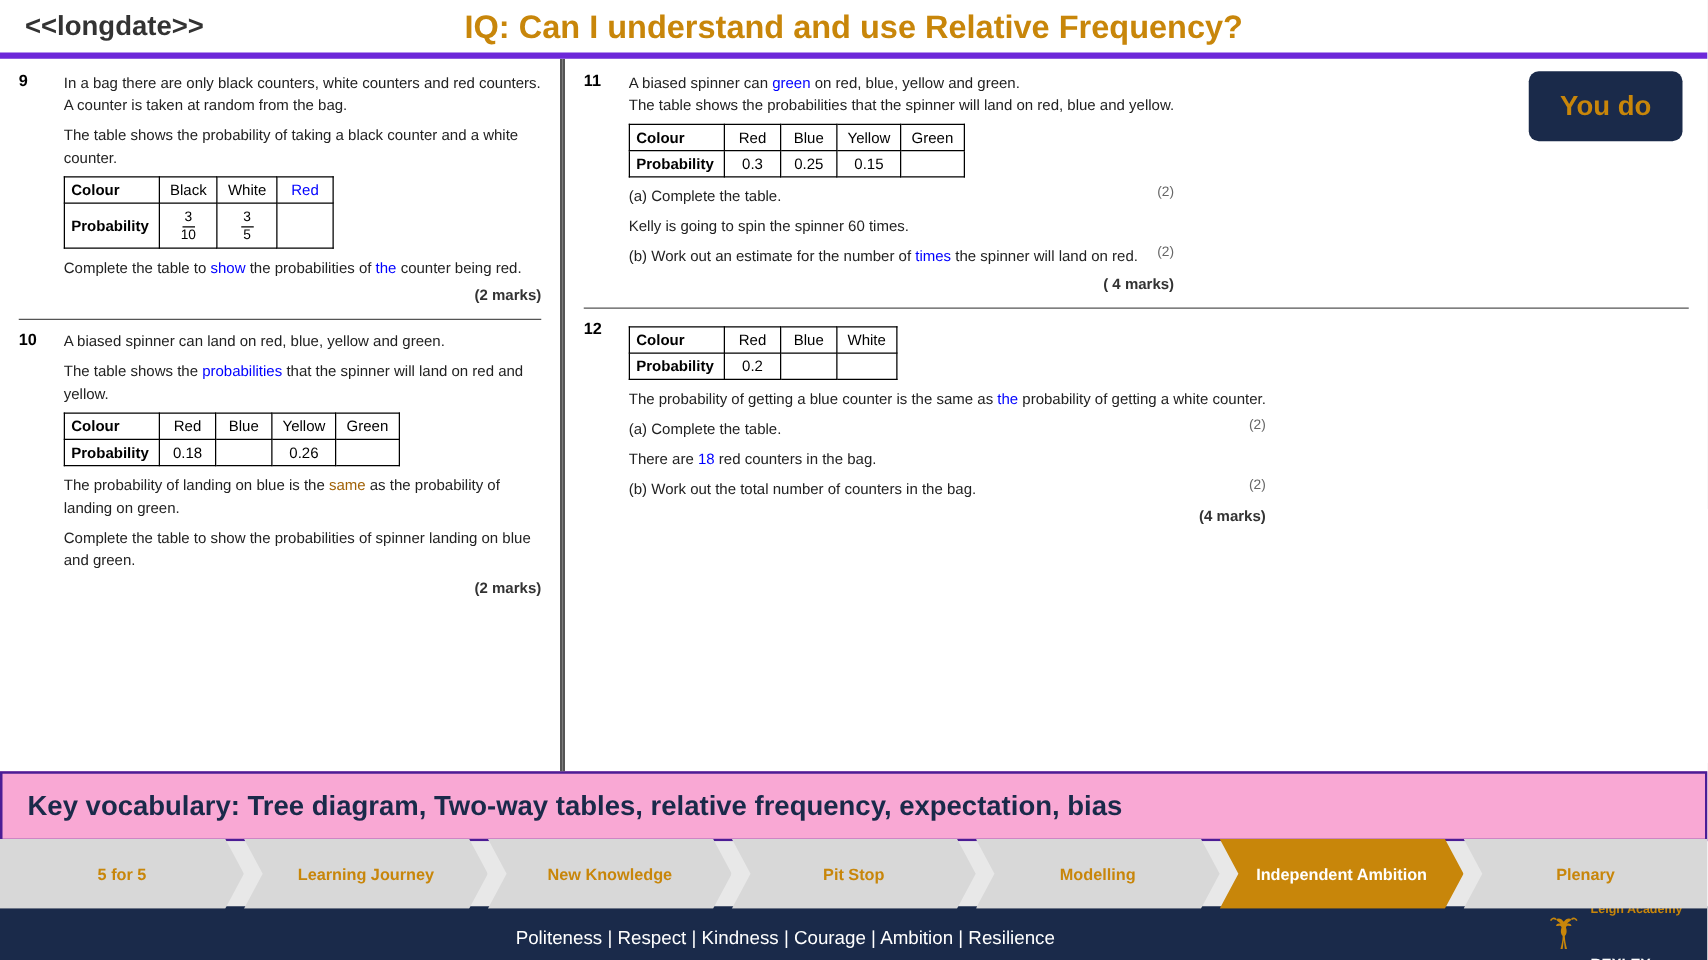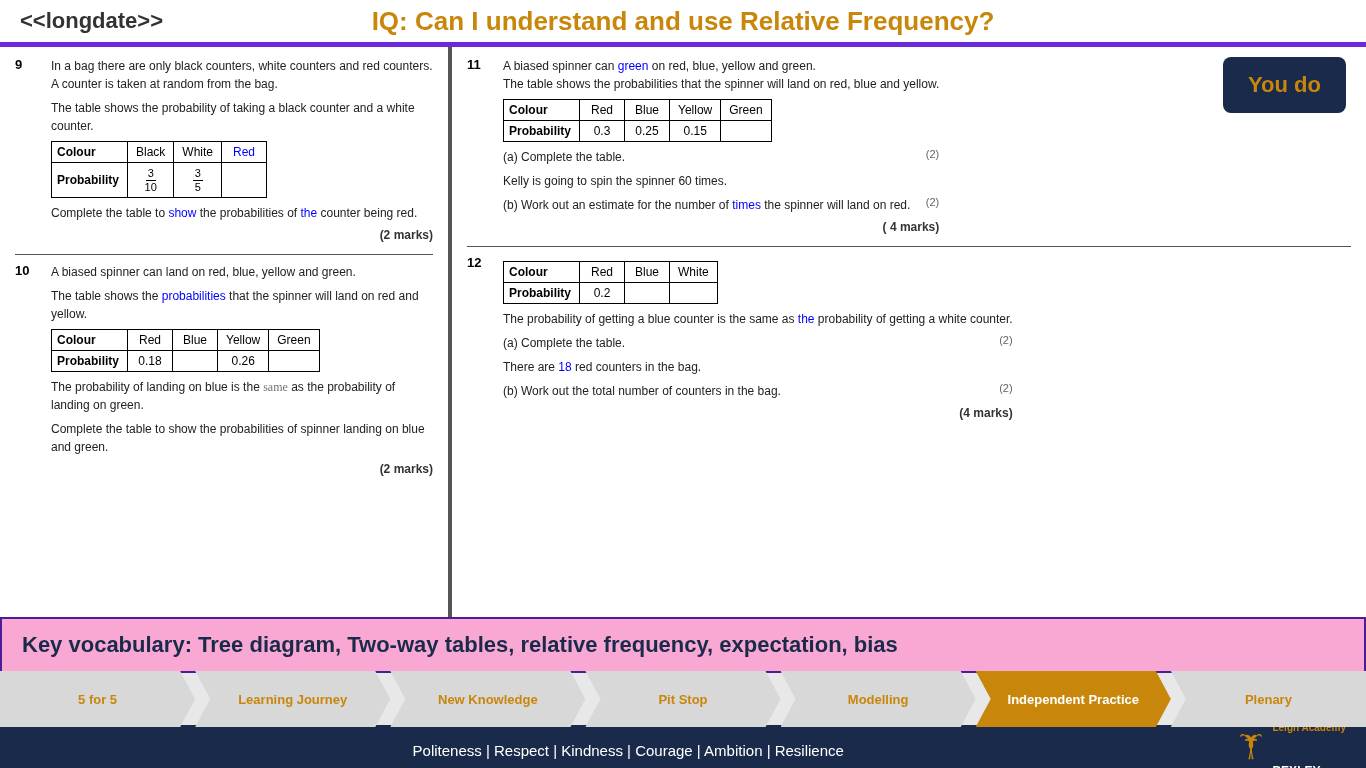--- a/index.html
+++ b/index.html
@@ -286,21 +286,21 @@
             </tr>
             <tr>
               <td><strong>Probability</strong></td>
               <td>0.18</td>
               <td></td>
               <td>0.26</td>
               <td></td>
             </tr>
           </tbody>
             </table>
-          <p class="question-text" style="margin-top:6px;">The probability of landing on blue is the <span style="color:#737373;font-family:Liberation Serif, serif;">same</span> as the probability of landing on green.</p>
+          <p class="question-text" style="margin-top:6px;">The probability of landing on blue is the <span style="color:#a16207;">same</span> as the probability of landing on green.</p>
           <p class="question-text">Complete the table to show the probabilities of spinner landing on blue and green.</p>
           <p class="marks">(2 marks)</p>
         </div>
       </div>
     </div>
 
   </div>
 
   <div style="width:2px; background:#555; height:100%;"></div>
 
@@ -411,21 +411,21 @@
       <span>Pit Stop</span>
     </div>
   </div>
   <div class="nav-item">
     <div class="nav-arrow">
       <span>Modelling</span>
     </div>
   </div>
   <div class="nav-item">
     <div class="nav-arrow active">
-      <span>Independent Practice</span>
+      <span>Independent Ambition</span>
     </div>
   </div>
   <div class="nav-item">
     <div class="nav-arrow last">
       <span>Plenary</span>
     </div>
   </div>
 </div>
 
 <div id="footer">

